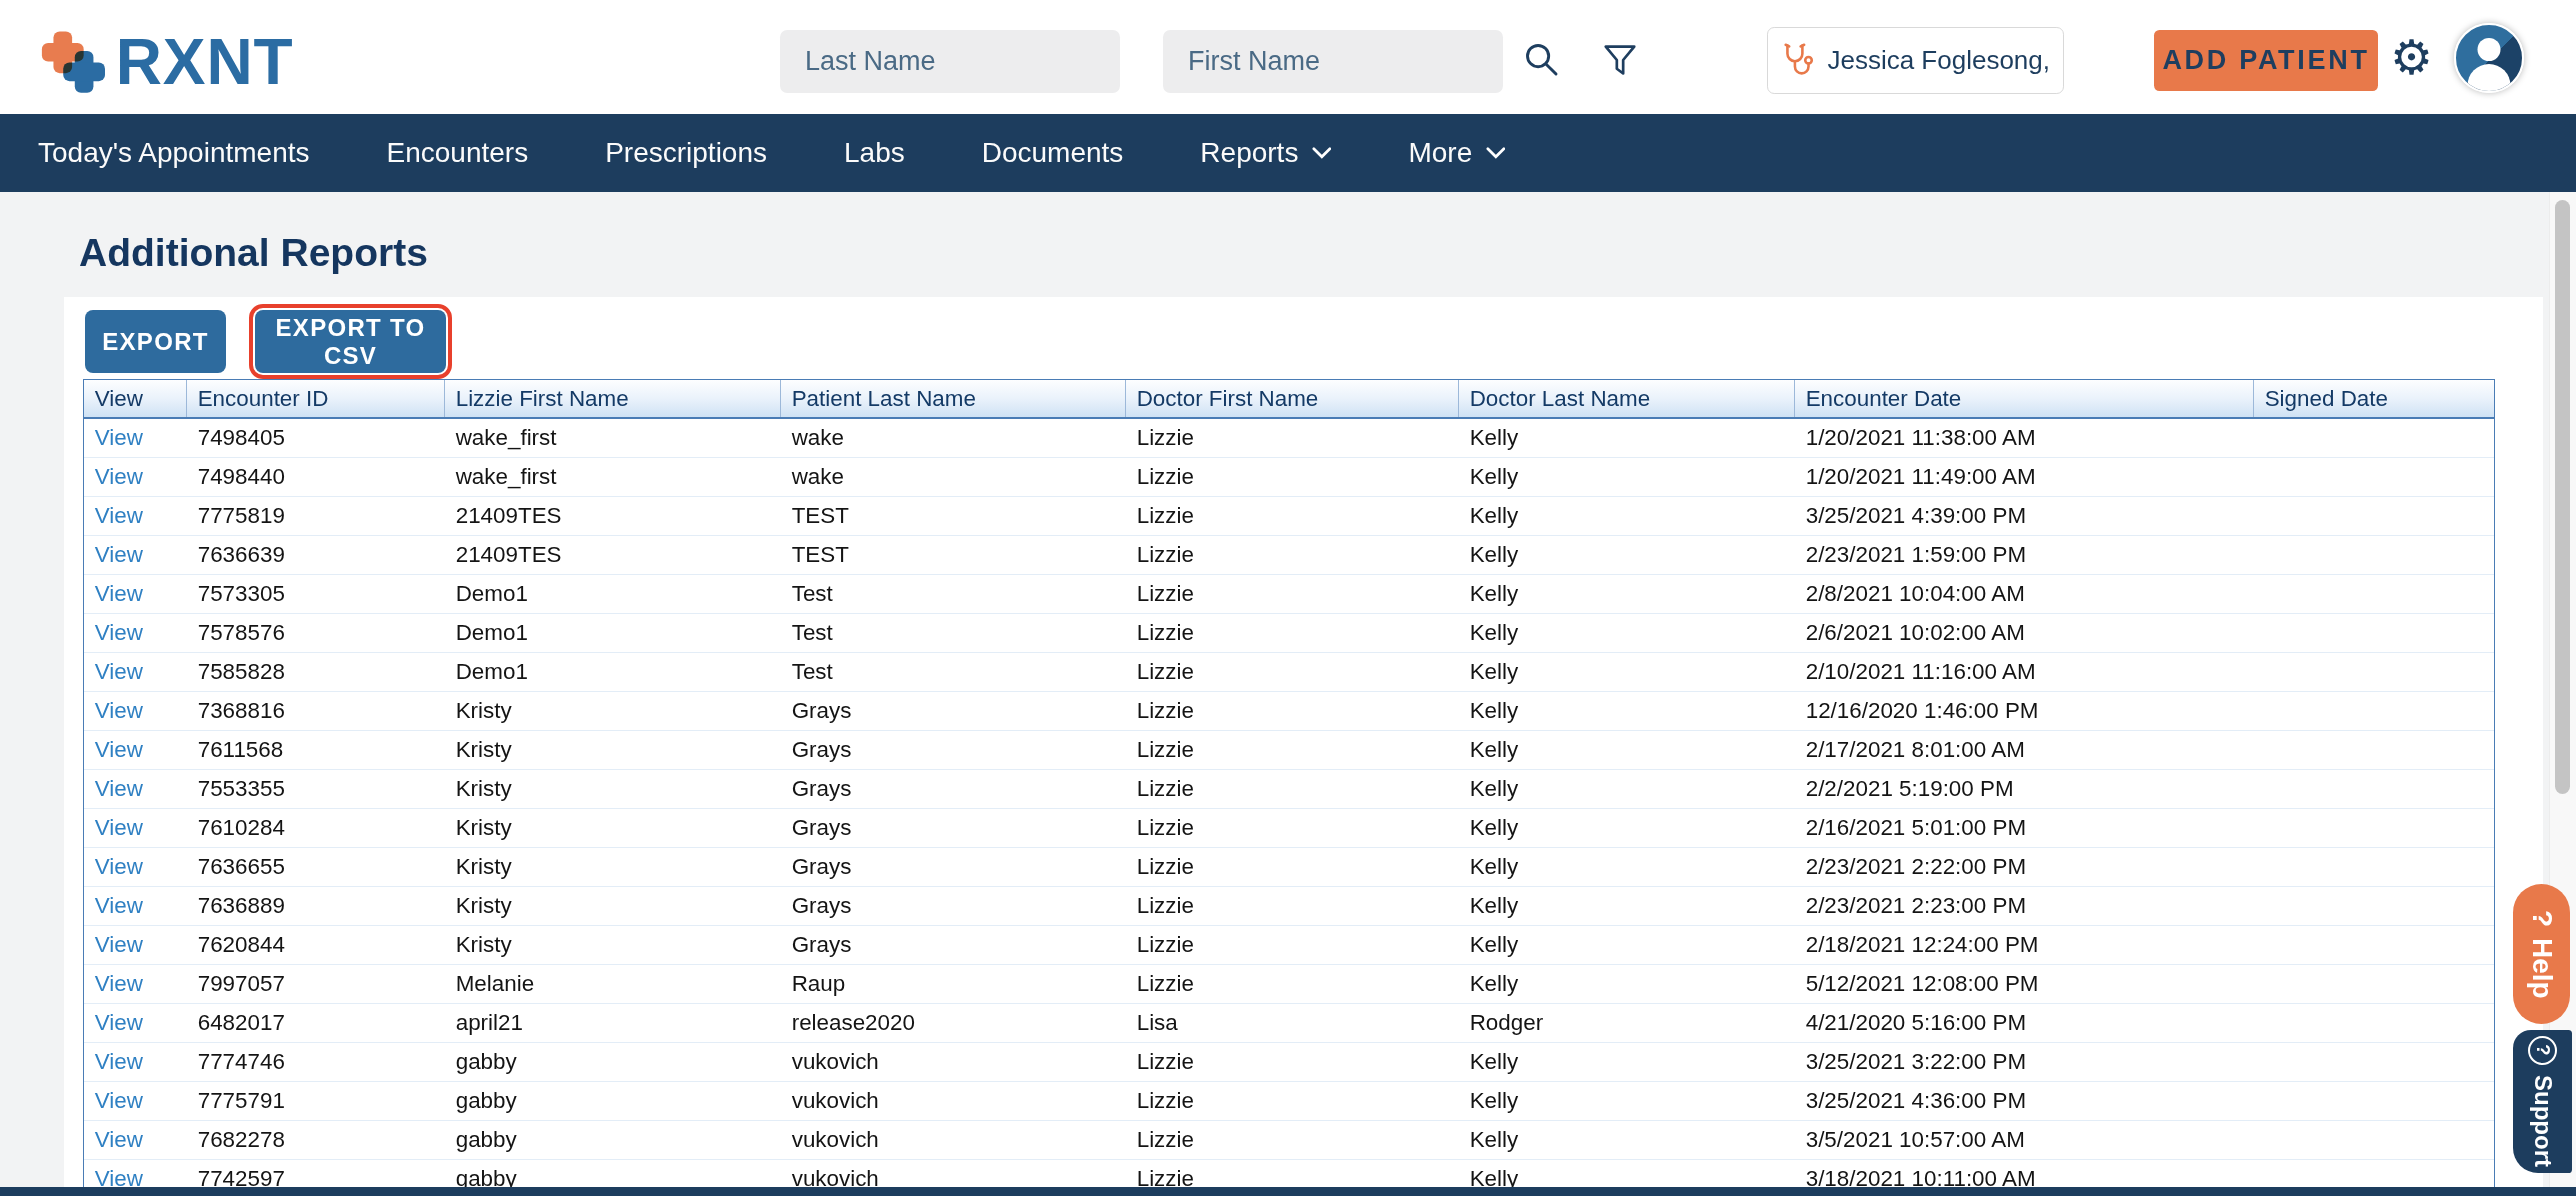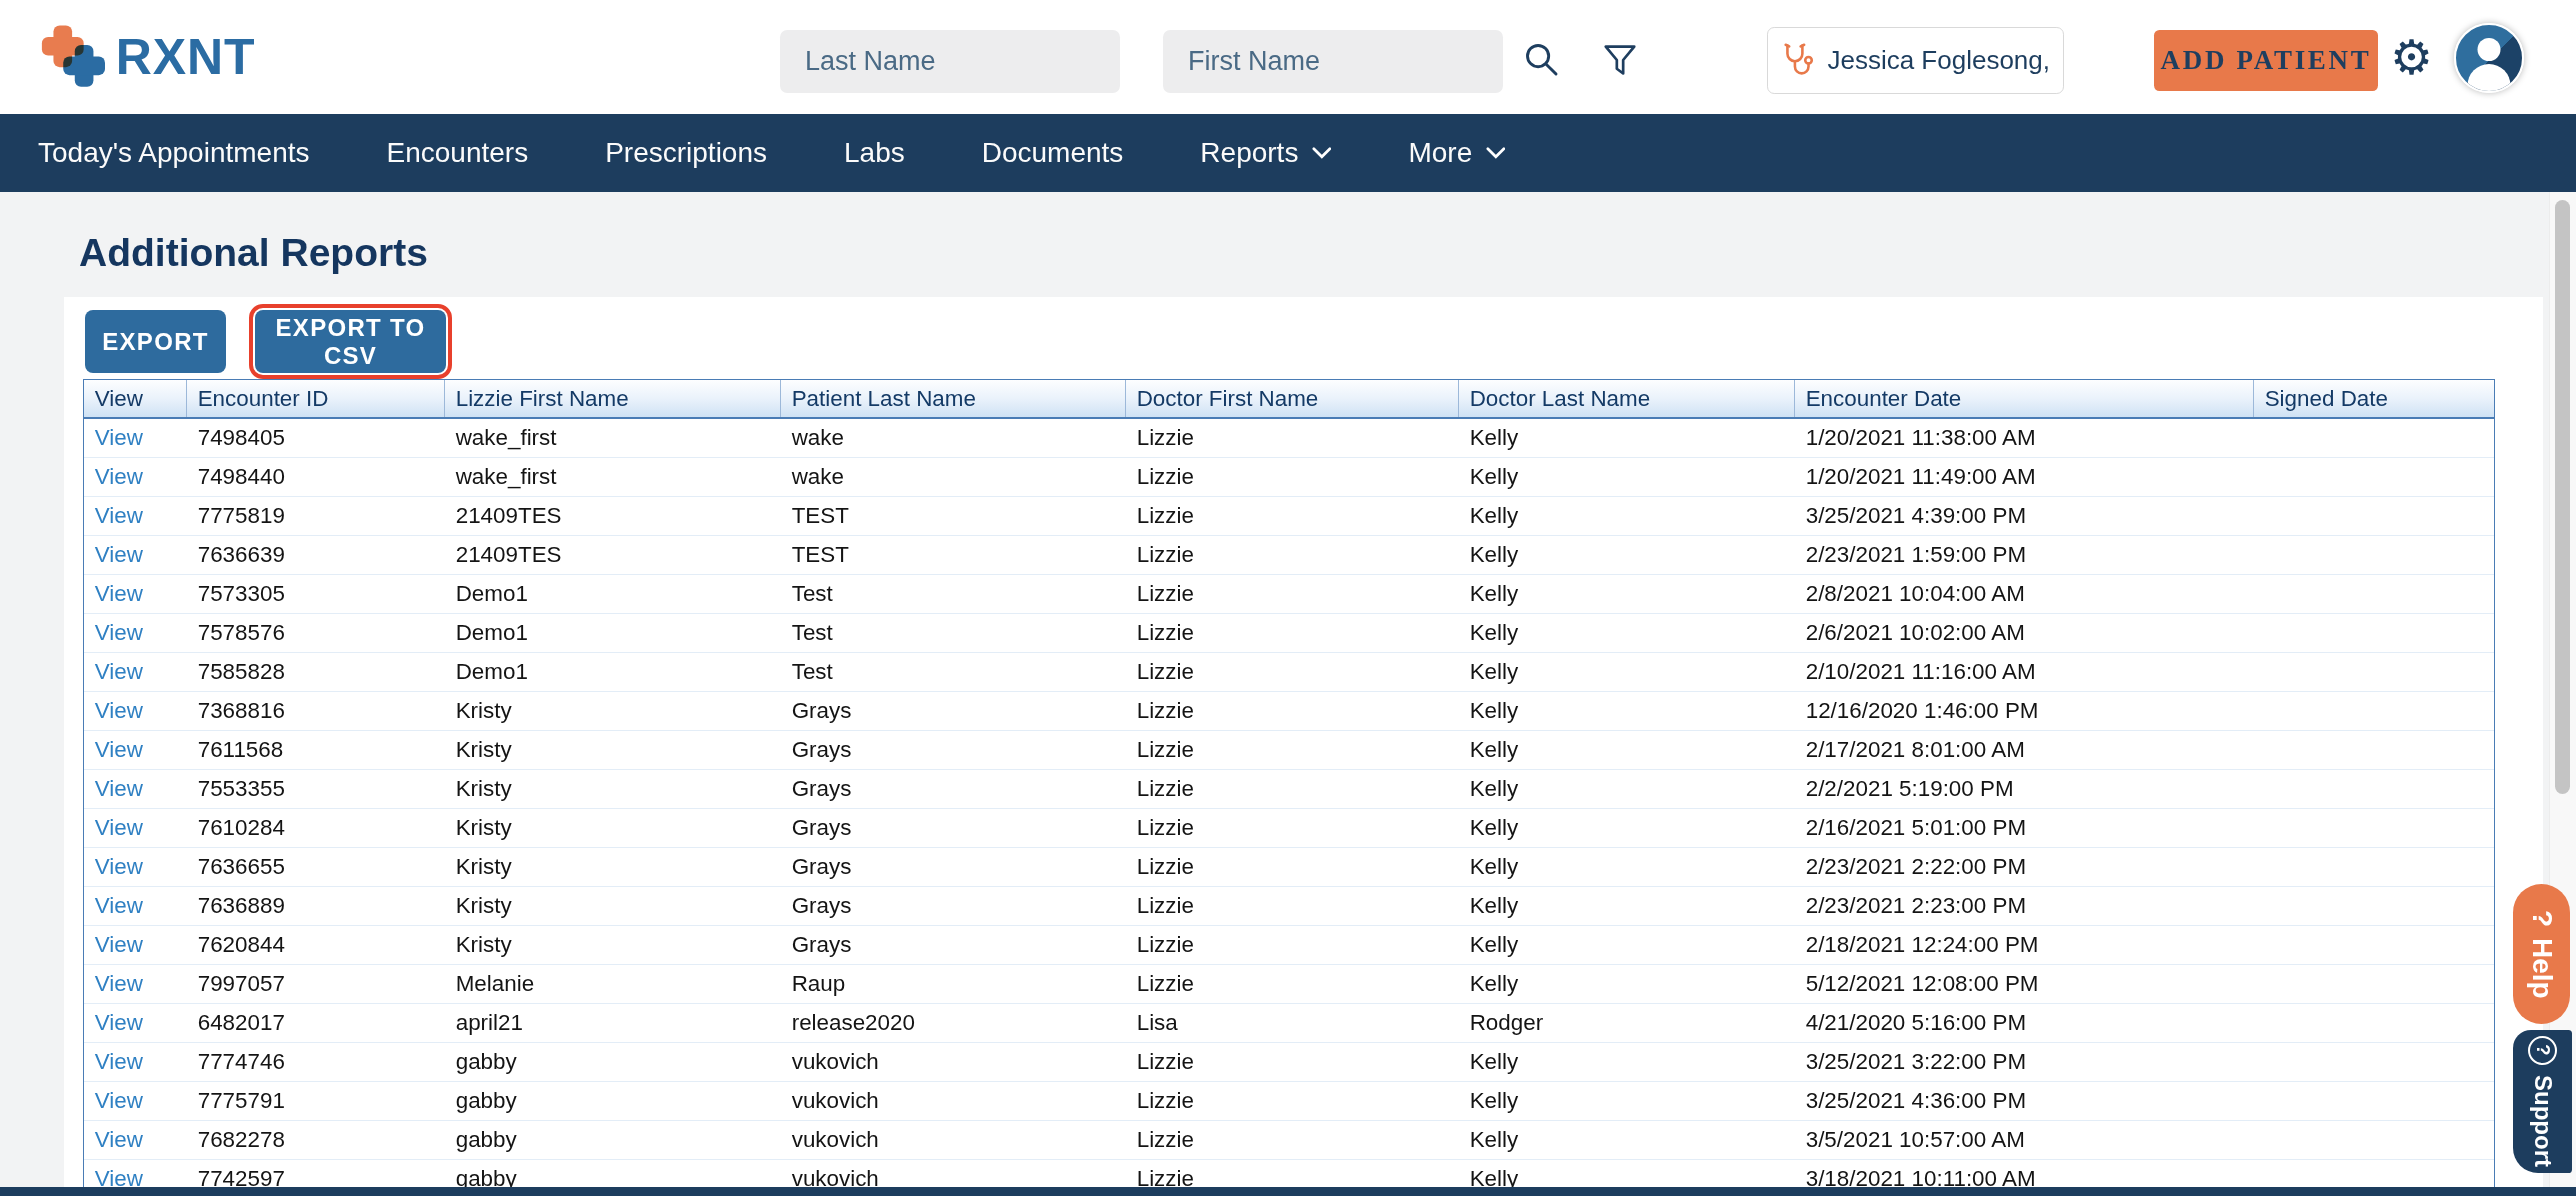--- a/index.html
+++ b/index.html
@@ -3,33 +3,33 @@
 <meta charset="utf-8">
 <style>
   * { margin:0; padding:0; box-sizing:border-box; }
   html,body { width:2576px; height:1197px; overflow:hidden;
     font-family:"Liberation Sans","DejaVu Sans",sans-serif;
     background:var(--pagebg,#f2f3f4); }
 
   
   .topbar { position:absolute; left:0; top:0; width:2576px; height:114px; background:#fff; }
   .logo { position:absolute; left:41px; top:25px; display:flex; align-items:center; }
-  .logo-text { font-size:50px; font-weight:800; letter-spacing:0.9px; color:#2b6ca3; margin-left:10.7px; }
+  .logo-text { font-size:64px; font-weight:800; letter-spacing:0.9px; color:#2b6ca3; margin-left:10.7px; }
   .hdr-input { position:absolute; top:29.5px; width:340px; height:63px; background:#ededee;
     border:none; border-radius:7.2px; padding:0 25px; font-size:27px; color:#0369a1;
     font-family:inherit; outline:none; }
   .hdr-input::placeholder { color:#4a6a85; opacity:1; }
   .hdr-ic { position:absolute; top:39px; cursor:pointer; }
   .provider { position:absolute; left:1767px; top:27px; width:297px; height:67px; background:#fff;
     border:1.8px solid #d9d9d9; border-radius:7.2px; display:flex; align-items:center;
     padding:0 14.3px; gap:12.5px; cursor:pointer; }
   .provider-name { font-size:26px; color:#1d3d5e; white-space:nowrap; overflow:hidden; }
   .add-patient { position:absolute; left:2154px; top:30px; width:224px; height:61px;
     background:var(--orange,#e8794a); border:none; border-radius:5.4px; color:#1e3e5f;
-    font-weight:bold; font-size:27px; letter-spacing:2.7px; font-family:Liberation Serif, serif; cursor:pointer; }
+    font-weight:bold; font-size:27px; letter-spacing:2.7px; font-family:Liberation Sans, sans-serif; cursor:pointer; }
   .gear { position:absolute; left:2390px; top:29px; font-family:"DejaVu Sans",sans-serif;
     font-size:48px; color:#1e3e5f; cursor:pointer; line-height:57px; }
   .avatar { position:absolute; left:2454px; top:23px; width:70px; height:70px; border-radius:50%;
     background:linear-gradient(135deg,#2f6e9e 52%,#1c4267 52%); border:2.7px solid #fff;
     box-shadow:0 0 7.2px rgba(0,0,0,.28); overflow:hidden; cursor:pointer; }
   .avatar .head { position:absolute; left:50%; top:12.5px; transform:translateX(-50%);
     width:23px; height:23px; border-radius:50%; background:#fff; }
   .avatar .body { position:absolute; left:50%; top:39px; transform:translateX(-50%);
     width:43px; height:36px; border-radius:21.5px 21.5px 0 0; background:#fff; }
 

